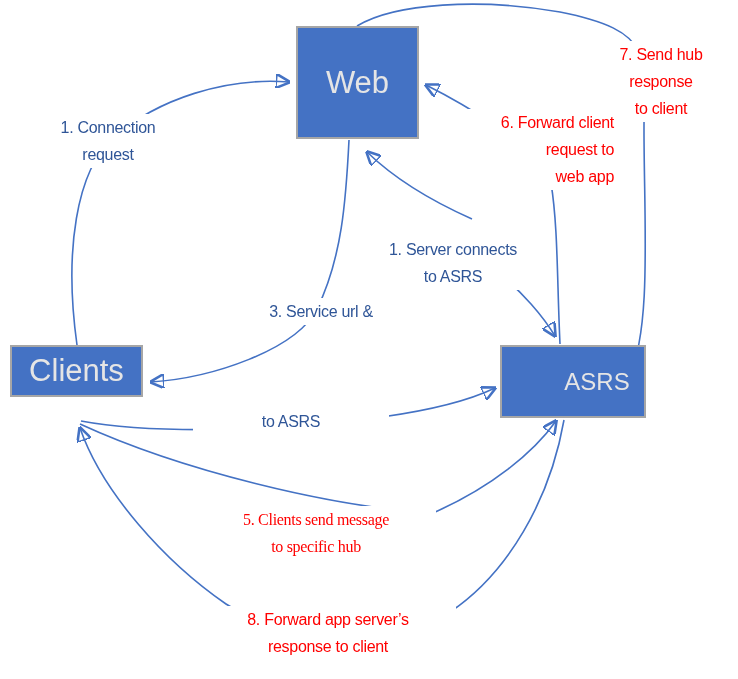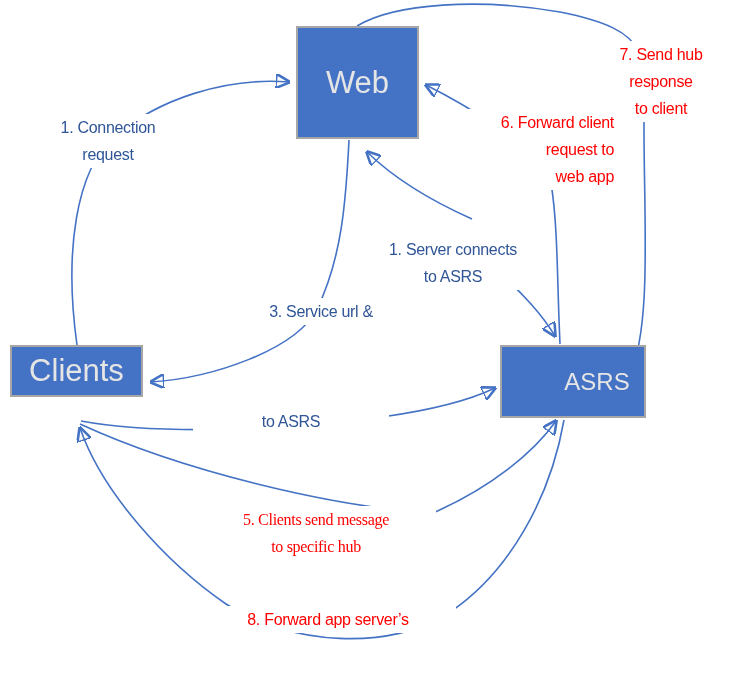--- a/index.html
+++ b/index.html
@@ -106,20 +106,21 @@
     <span>to ASRS</span>
   </div>
 
   <div class="step-label red lbl-5">
     <span>5. Clients send message</span>
     <span>to specific hub</span>
   </div>
 
   <div class="step-label red lbl-8">
     <span>8. Forward app server’s</span>
+    <span>response to client</span>
   </div>
 
   <div class="node node-webapp">
     <span>Web</span>
   </div>
 
   <div class="node node-clients">
     <span>Clients</span>
   </div>
 

